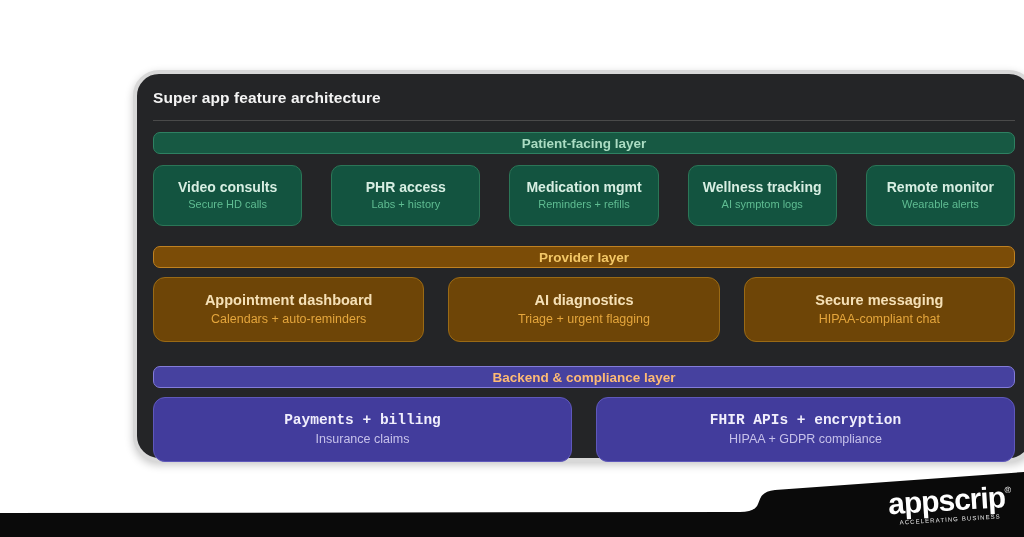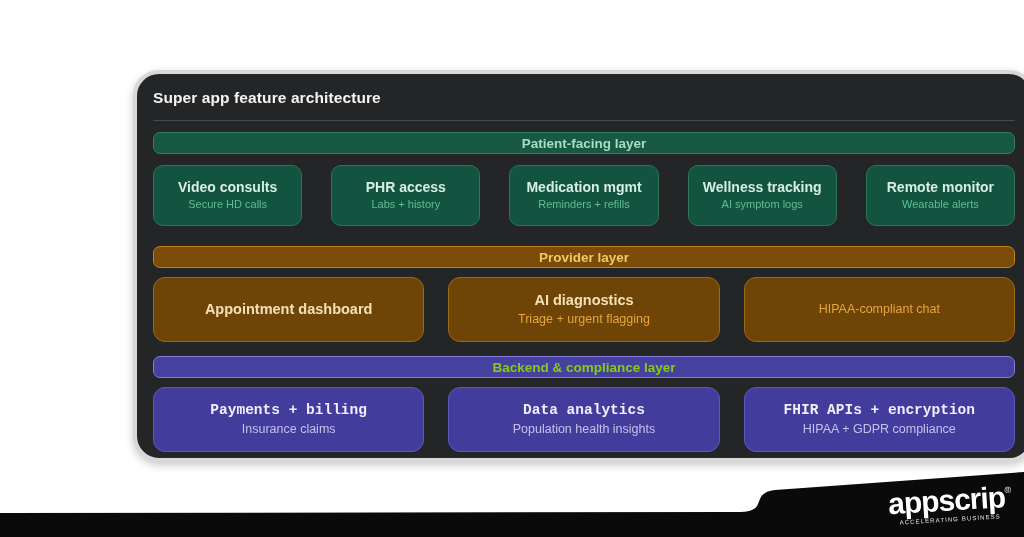--- a/index.html
+++ b/index.html
@@ -18,21 +18,21 @@
     color:#f4f4f4;font-size:15.5px;font-weight:700;letter-spacing:.1px;
   }
   .divider{margin-top:11px;height:1px;background:#4a4a4a;}
   .layer-bar{
     margin-top:11px;height:22px;line-height:21px;text-align:center;
     border-radius:7px;font-size:13.5px;font-weight:700;
     border:1.5px solid transparent;box-sizing:border-box;
   }
   .bar-green{background:#175943;border-color:#2e8162;color:#abdcc3;}
   .bar-orange{margin-top:20px;background:#7b4c07;border-color:#bf8121;color:#f3c766;}
-  .bar-purple{margin-top:14px;background:#46419f;border-color:#837cd9;color:#84cc16;}
+  .bar-purple{margin-top:24px;background:#46419f;border-color:#837cd9;color:#fdba74;}
   .card-row{display:flex;margin-top:11px;}
   .row-5{gap:29px;height:61px;}
   .row-3{margin-top:9px;gap:24px;height:65px;}
   .card{
     flex:1;display:flex;flex-direction:column;align-items:center;justify-content:center;
     border-radius:10px;border:1.5px solid transparent;box-sizing:border-box;min-width:0;
   }
   .row-3 .card{border-radius:12px;}
   .card-title{font-weight:700;font-size:14px;white-space:nowrap;line-height:1.35;}
   .row-3 .card-title{font-size:14.5px;}
@@ -90,39 +90,37 @@
       <div class="card card-green">
         <div class="card-title">Remote monitor</div>
         <div class="card-sub">Wearable alerts</div>
       </div>
     </div>
 
     <div class="layer-bar bar-orange">Provider layer</div>
     <div class="card-row row-3">
       <div class="card card-orange">
         <div class="card-title">Appointment dashboard</div>
+        <div class="card-sub">Calendars + auto-reminders</div>
       </div>
       <div class="card card-orange">
         <div class="card-title">AI diagnostics</div>
         <div class="card-sub">Triage + urgent flagging</div>
       </div>
       <div class="card card-orange">
+        <div class="card-title">Secure messaging</div>
         <div class="card-sub">HIPAA-compliant chat</div>
       </div>
     </div>
 
     <div class="layer-bar bar-purple">Backend &amp; compliance layer</div>
     <div class="card-row row-3">
       <div class="card card-purple">
         <div class="card-title">Payments + billing</div>
         <div class="card-sub">Insurance claims</div>
-      </div>
-      <div class="card card-purple">
-        <div class="card-title">Data analytics</div>
-        <div class="card-sub">Population health insights</div>
       </div>
       <div class="card card-purple">
         <div class="card-title">FHIR APIs + encryption</div>
         <div class="card-sub">HIPAA + GDPR compliance</div>
       </div>
     </div>
   </div>
 
   <svg class="footer-band" viewBox="0 0 1024 70" xmlns="http://www.w3.org/2000/svg" aria-hidden="true">
     <path d="M0,46 L740,45 Q755,45 758,37 L760,32 Q763,24 775,23 L1024,5 L1024,70 L0,70 Z" fill="#0a0a0a"></path>

